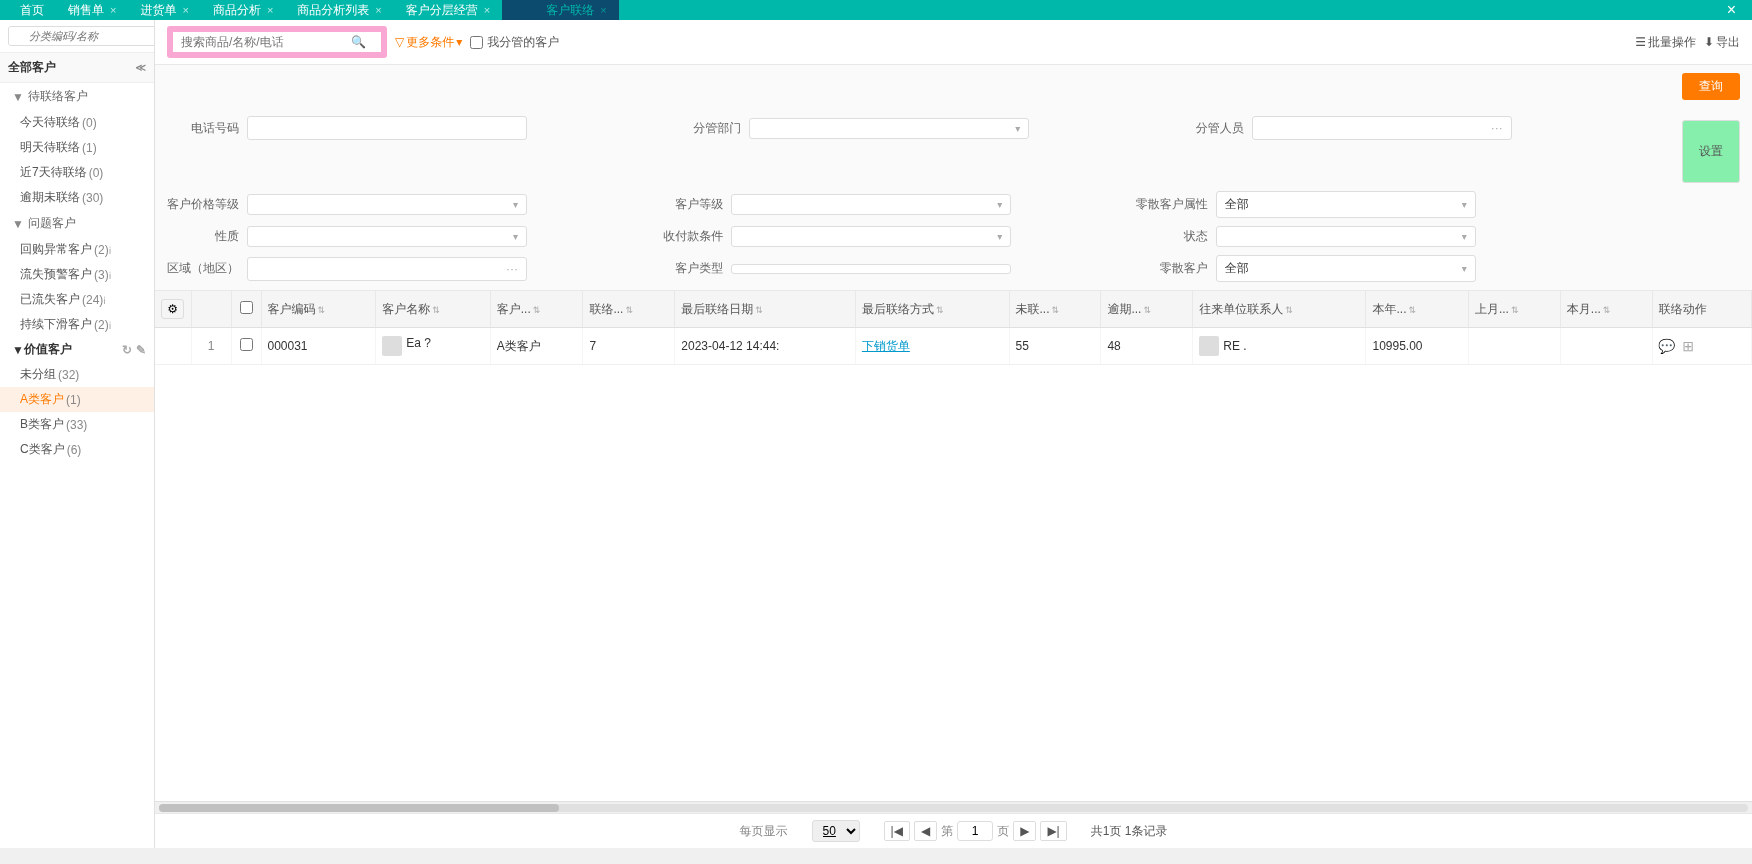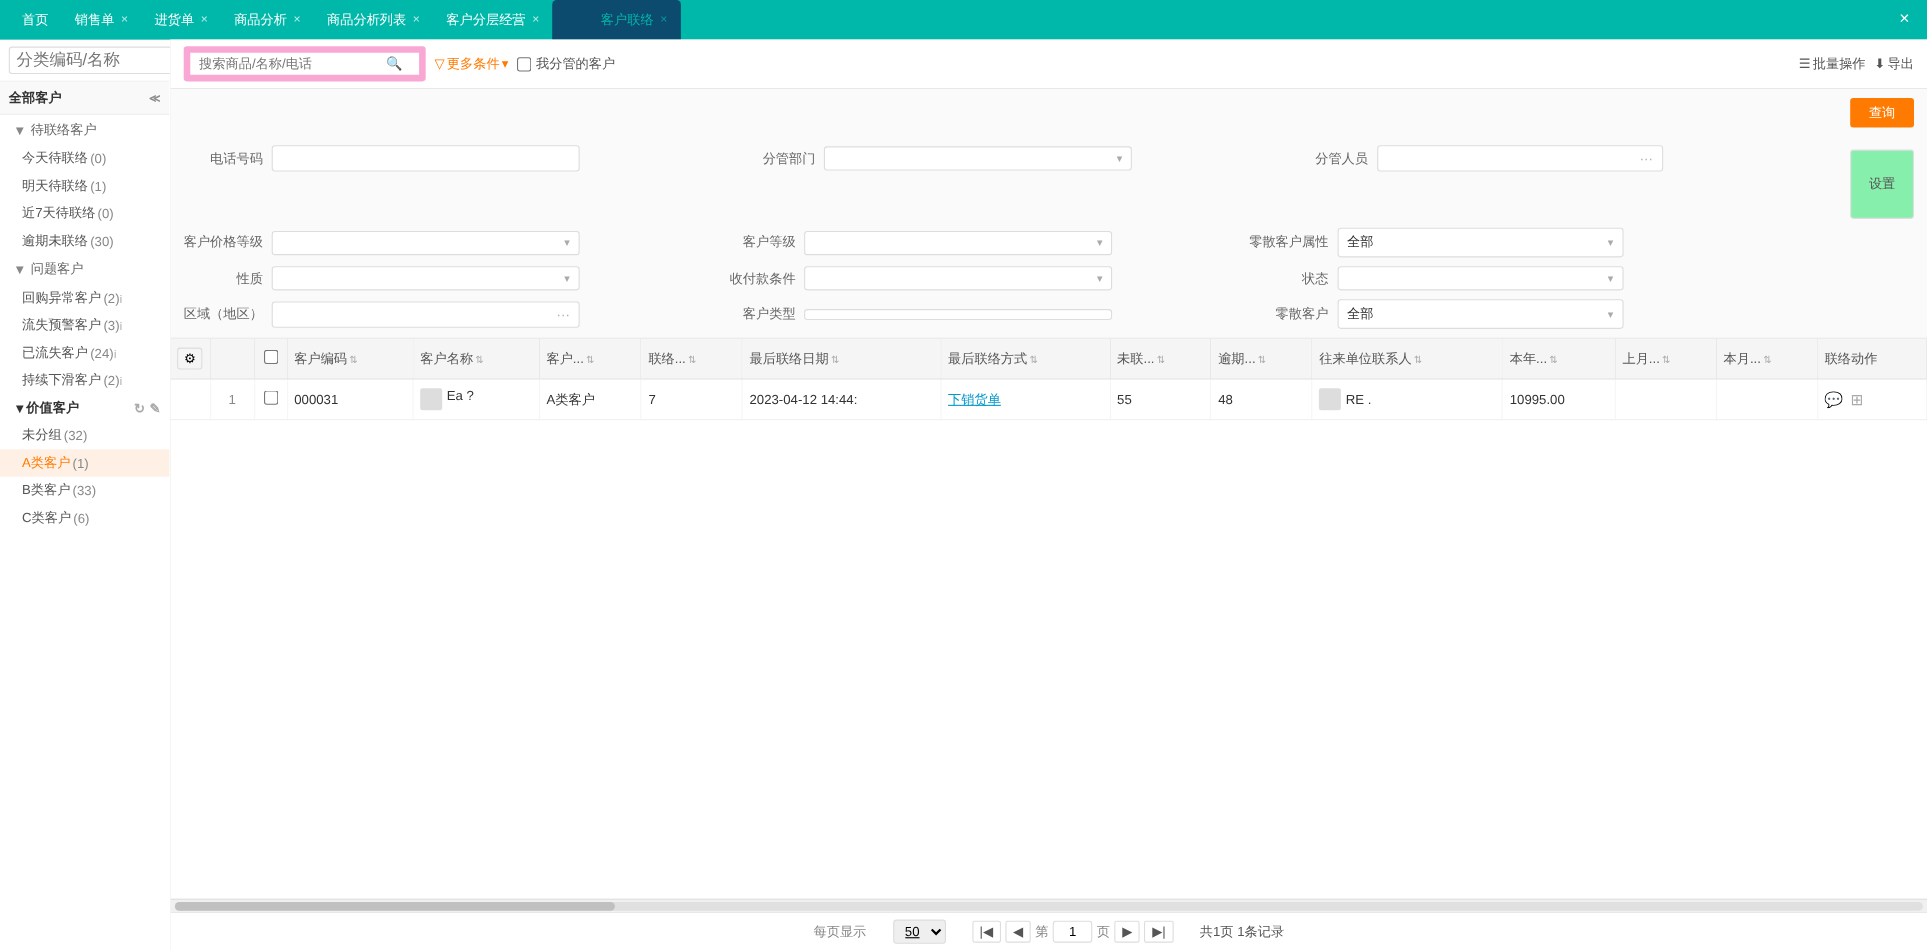--- a/index.html
+++ b/index.html
@@ -1,20 +1,20 @@
 <!DOCTYPE html>
 <html><head>
   <meta charset="utf-8">
   <style>
     * { box-sizing: border-box; margin: 0; padding: 0; font-family: 'Microsoft YaHei', Arial, sans-serif; font-size: 12px; }
     body { background: #f0f0f0; overflow: hidden; width: 1752px; height: 864px; }
 
     
     .top-nav {
-      display: flex; align-items: center; background: #00b8a9; height: 36px; padding: 0 8px;
+      display: flex; align-items: center; background: #00b8a9; height: 20px; padding: 0 8px;
       color: white;
     }
     .top-nav .nav-item {
       display: flex; align-items: center; padding: 0 12px; height: 36px; cursor: pointer;
       color: white; font-size: 13px; white-space: nowrap;
     }
     .top-nav .nav-item.active {
       background: #0c4a6e; color: #00b8a9; border-radius: 4px 4px 0 0; padding-left: 44px;
     }
     .top-nav .nav-item .close-icon { margin-left: 6px; font-size: 11px; opacity: 0.7; }
@@ -27,21 +27,21 @@
 
     
     .sidebar {
       width: 155px; min-width: 155px; background: white; border-right: 1px solid #e0e0e0;
       display: flex; flex-direction: column; overflow-y: auto;
     }
     .sidebar-search {
       display: flex; align-items: center; padding: 6px 8px; border-bottom: 1px solid #eee;
     }
     .sidebar-search input {
-      border: 1px solid #ddd; border-radius: 3px; padding: 3px 6px; flex: 1; font-size: 15px; color: #999;
+      border: 1px solid #ddd; border-radius: 3px; padding: 3px 20px; flex: 1; font-size: 11px; color: #999; font-style: italic;
     }
     .sidebar-section-header {
       display: flex; align-items: center; padding: 6px 8px; font-weight: bold; font-size: 12px;
       color: #333; cursor: pointer; background: #f9f9f9; border-bottom: 1px solid #eee;
     }
     .sidebar-section-header .collapse-icon { margin-left: auto; font-size: 10px; color: #888; }
     .sidebar-group-label {
       display: flex; align-items: center; padding: 5px 8px 5px 12px; font-size: 11px; color: #666;
       cursor: pointer;
     }

